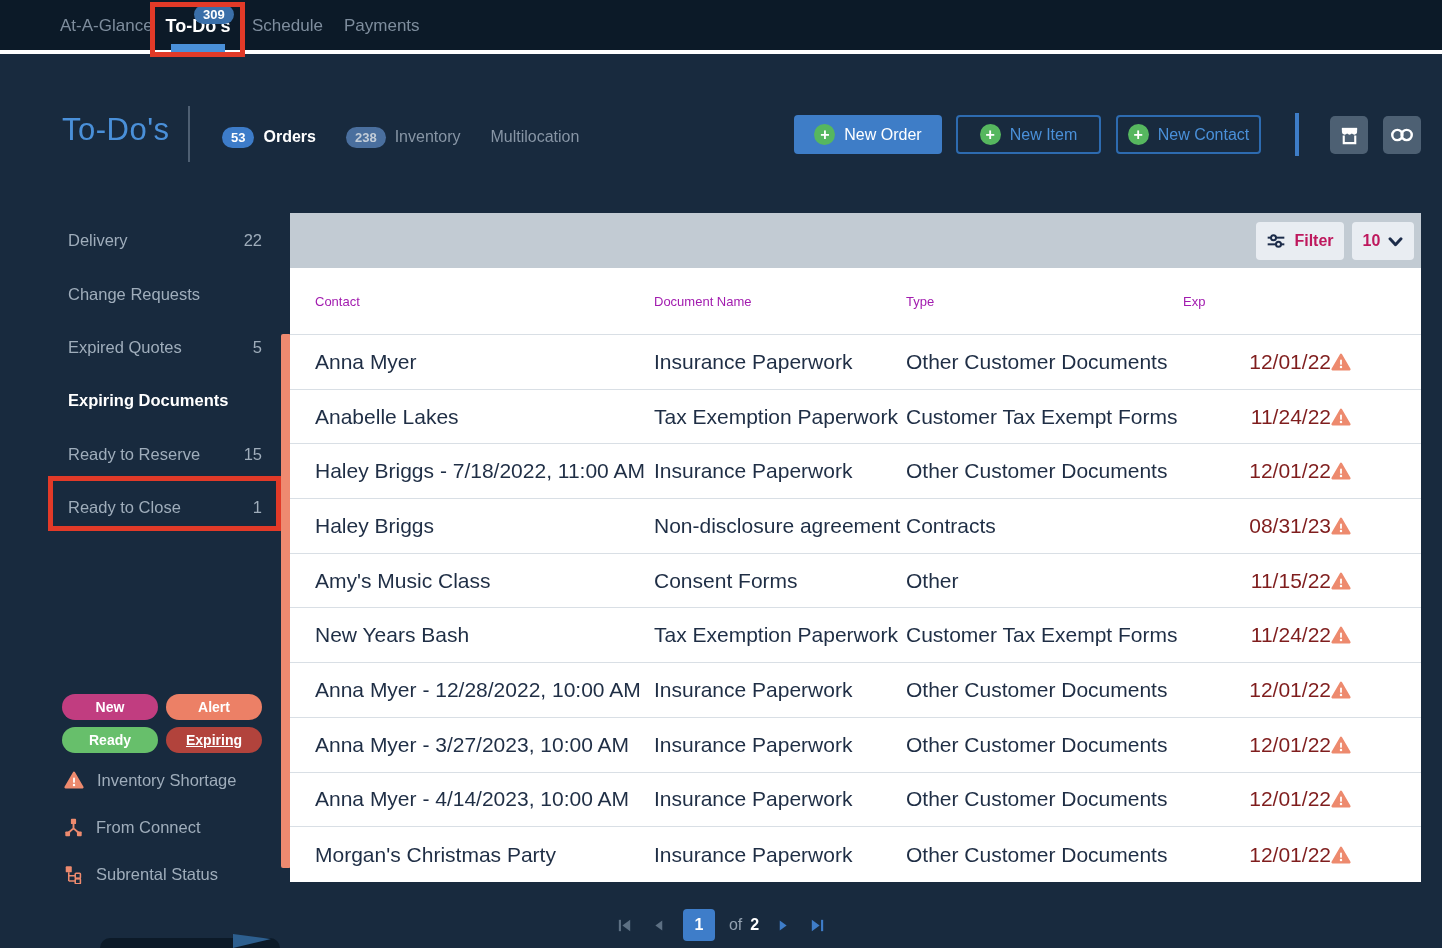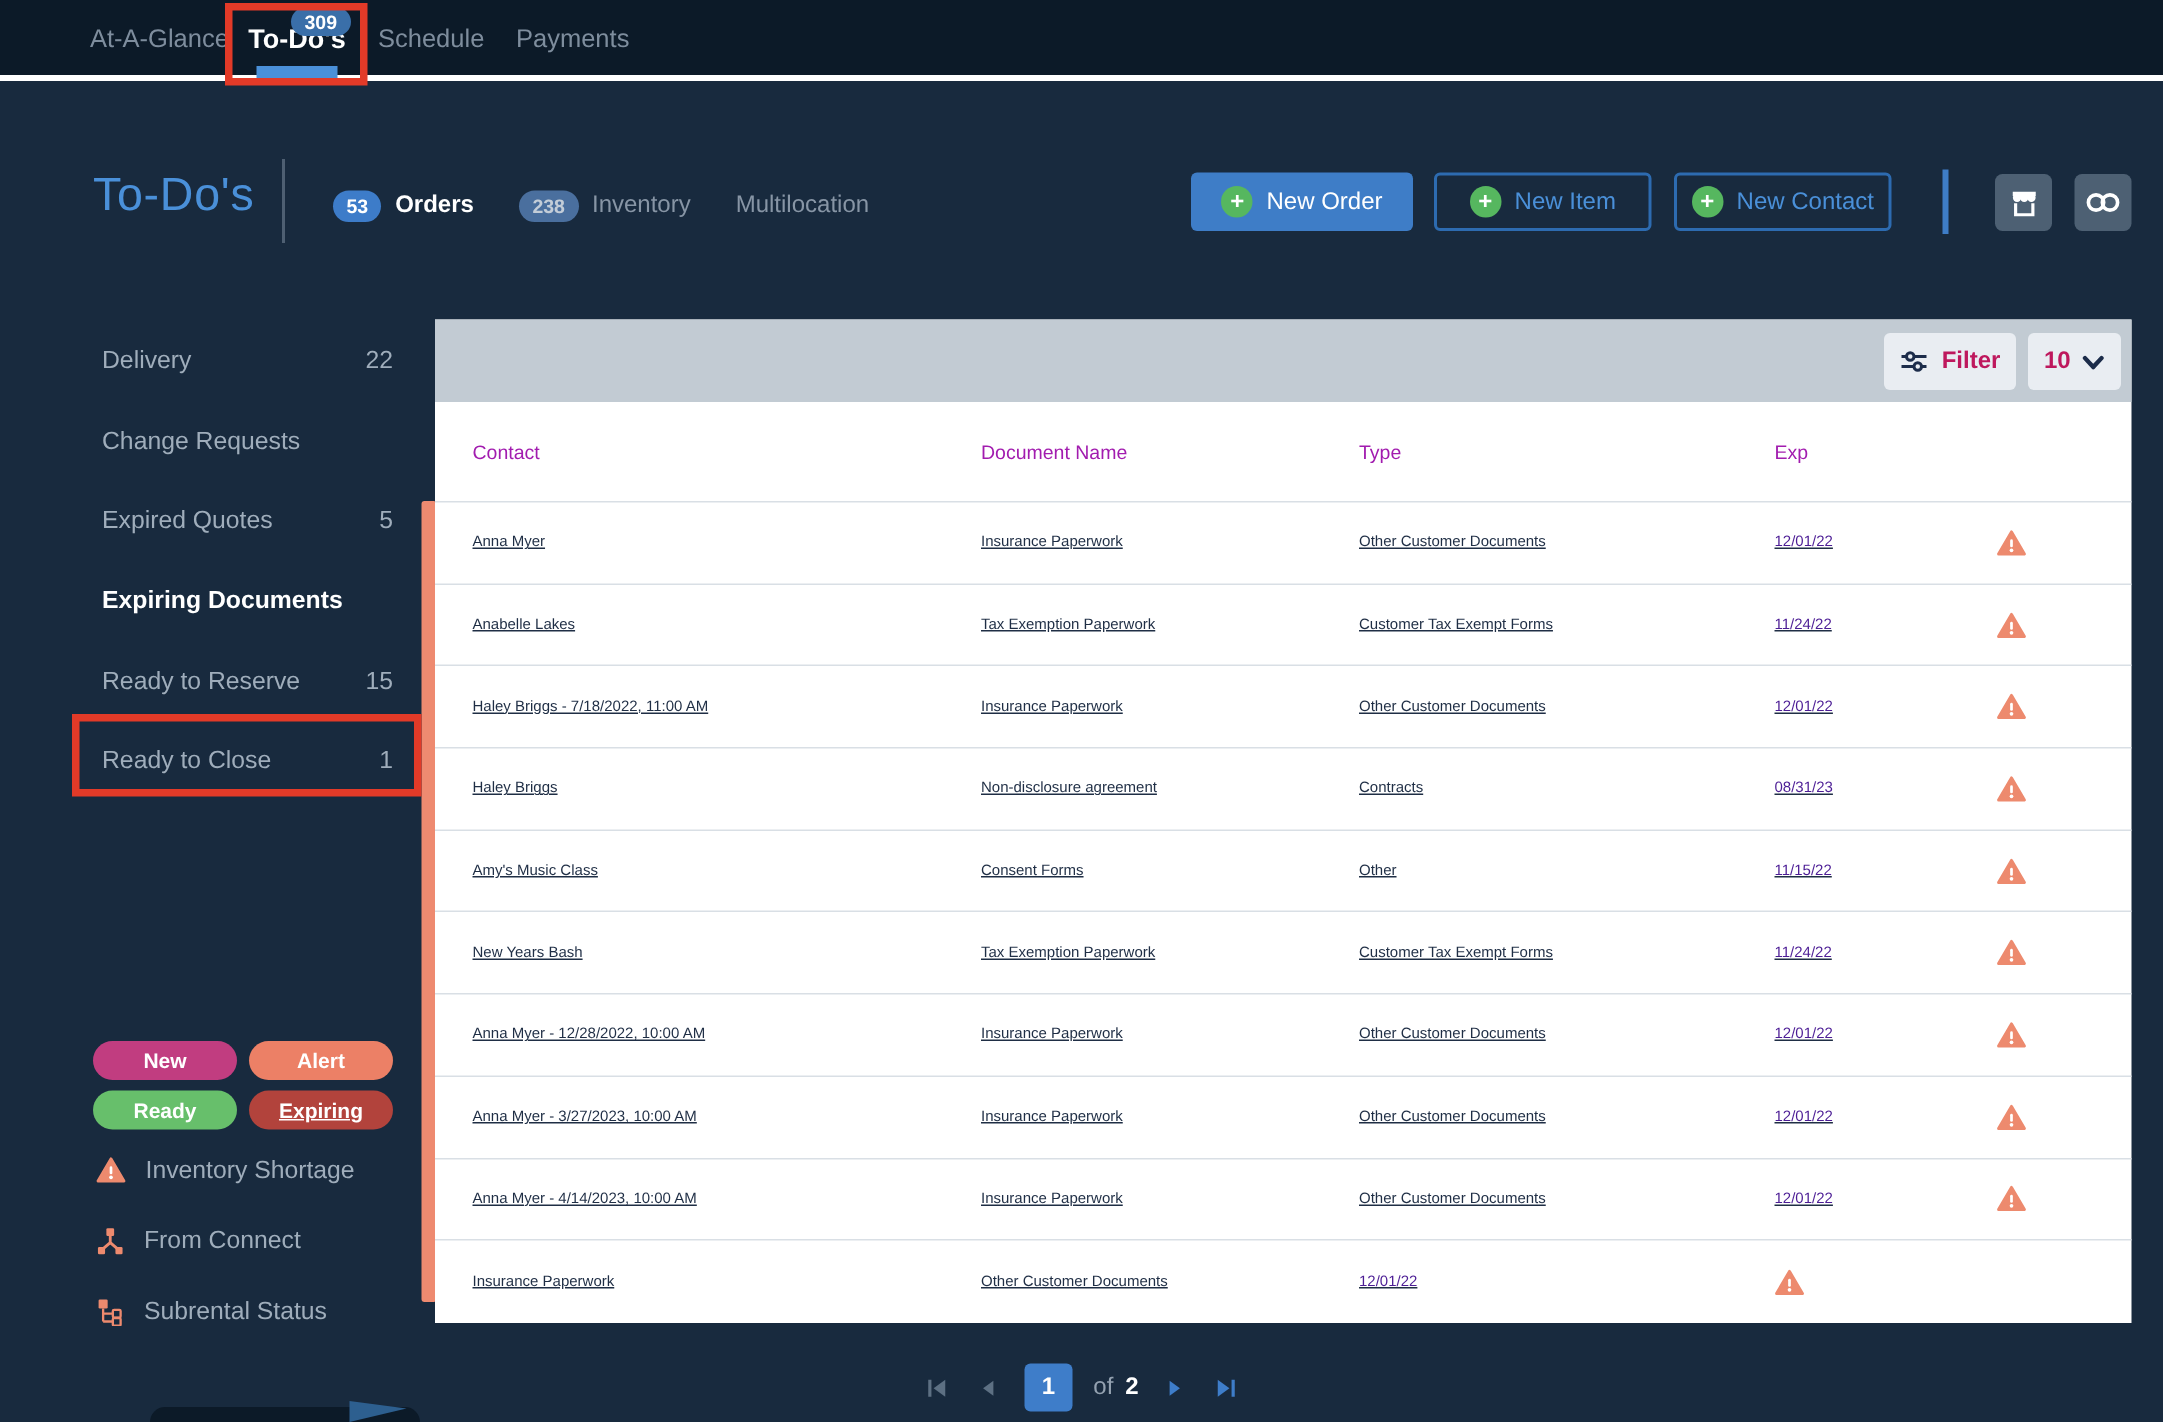--- a/index.html
+++ b/index.html
@@ -91,23 +91,23 @@
   .toolbar { position:relative; height:55px; background:#c2cbd3; }
   .tool-btn { position:absolute; top:9px; height:38px; background:#e9edf2; border-radius:4px;
     display:flex; align-items:center; justify-content:center; gap:8px;
     color:#be185d; font-size:16px; font-weight:bold; cursor:pointer; }
   .filter-btn { left:966px; width:88px; }
   .size-btn { left:1062px; width:62px; }
   .grid-row { display:grid; grid-template-columns:339px 252px 277px 148px 1fr;
     padding-left:25px; align-items:center; }
   .thead { height:67px; border-bottom:1px solid #d9dfe5; }
   .thead span { color:#a21caf; font-size:13px; cursor:pointer; }
-  .trow { height:54.7px; border-bottom:1px solid #d9dfe5; color:#1f2e45; font-size:10px;text-decoration:underline; }
+  .trow { height:54.7px; border-bottom:1px solid #d9dfe5; color:#1f2e45; font-size:21px; }
   .trow:last-child { border-bottom:none; }
-  .trow .exp { color:#4c1d95; font-weight:500; }
+  .trow .exp { color:#7f1d1d; font-weight:500;text-align:right; }
   
   .pagination { position:absolute; left:0; top:905px; width:1442px; height:40px;
     display:flex; align-items:center; justify-content:center; gap:14px; }
   .pg-btn { width:20px; height:20px; display:flex; align-items:center; justify-content:center; cursor:pointer; }
   .pg-current { width:32px; height:32px; background:#3e7dc9; border-radius:4px;
     color:#fff; font-size:16px; font-weight:bold; display:flex; align-items:center; justify-content:center; cursor:pointer; }
   .pg-of { color:#93a1b0; font-size:16px; }
   .pg-total { color:#ffffff; font-size:16px; font-weight:bold; margin-left:-6px; }
   svg { display:block; }
 </style>
@@ -437,20 +437,21 @@
     <span>
       <svg width="20" height="18" viewBox="0 0 24 22">
         <path d="M12 2 L22.5 20 H1.5 Z" fill="#ed8a6e" stroke="#ed8a6e" stroke-width="2.5" stroke-linejoin="round"></path>
         <rect x="10.9" y="8" width="2.2" height="6.5" rx="1.1" fill="#ffffff"></rect>
         <circle cx="12" cy="17" r="1.5" fill="#ffffff"></circle>
       </svg>
     </span>
   </div>
 
   <div class="trow grid-row">
+    <span>Morgan's Christmas Party</span>
     <span>Insurance Paperwork</span>
     <span>Other Customer Documents</span>
     <span class="exp">12/01/22</span>
     <span>
       <svg width="20" height="18" viewBox="0 0 24 22">
         <path d="M12 2 L22.5 20 H1.5 Z" fill="#ed8a6e" stroke="#ed8a6e" stroke-width="2.5" stroke-linejoin="round"></path>
         <rect x="10.9" y="8" width="2.2" height="6.5" rx="1.1" fill="#ffffff"></rect>
         <circle cx="12" cy="17" r="1.5" fill="#ffffff"></circle>
       </svg>
     </span>

